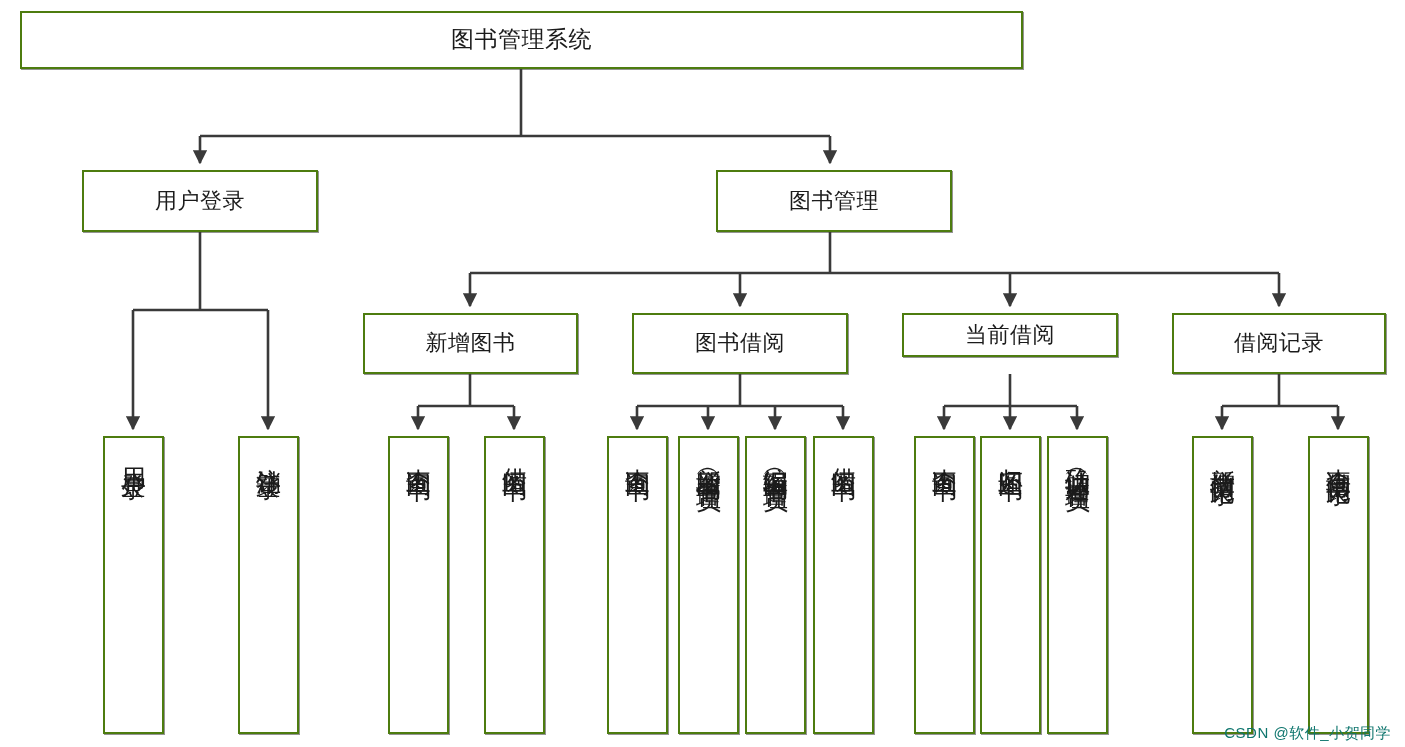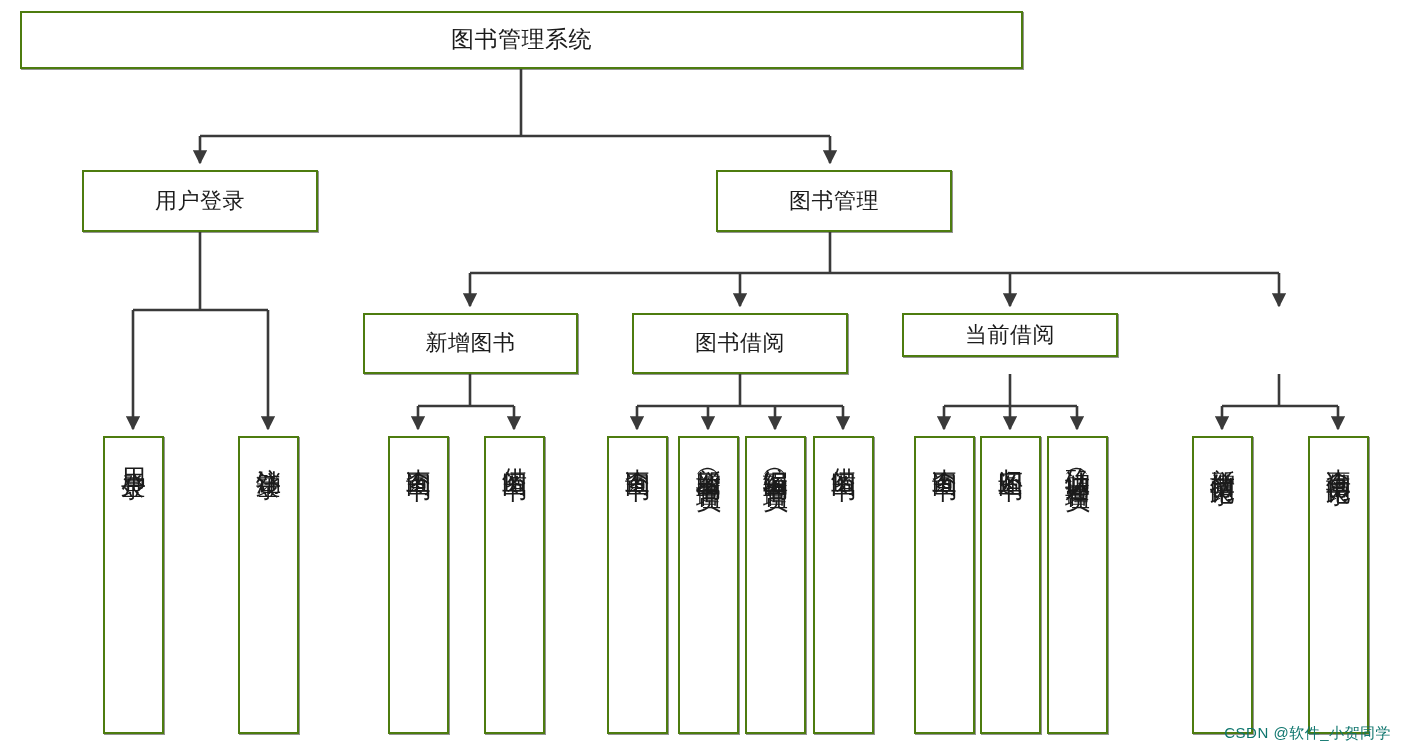--- a/index.html
+++ b/index.html
@@ -145,20 +145,23 @@
 
   <div class="node horiz" style="left:363px; top:313px; width:215px; height:61px;">
     <span class="node-label">新增图书</span>
   </div>
   <div class="node horiz" style="left:632px; top:313px; width:216px; height:61px;">
     <span class="node-label">图书借阅</span>
   </div>
   <div class="node horiz" style="left:902px; top:313px; width:216px; height:44px;">
     <span class="node-label">当前借阅</span>
   </div>
+  <div class="node horiz" style="left:1172px; top:313px; width:214px; height:61px;">
+    <span class="node-label">借阅记录</span>
+  </div>
 
   <div class="node vert" style="left:103px; top:436px; width:61px; height:298px;">
     <span class="node-label">用户登录</span>
   </div>
   <div class="node vert" style="left:238px; top:436px; width:61px; height:298px;">
     <span class="node-label">注销登录</span>
   </div>
 
   <div class="node vert" style="left:388px; top:436px; width:61px; height:298px;">
     <span class="node-label">查询图书</span>

